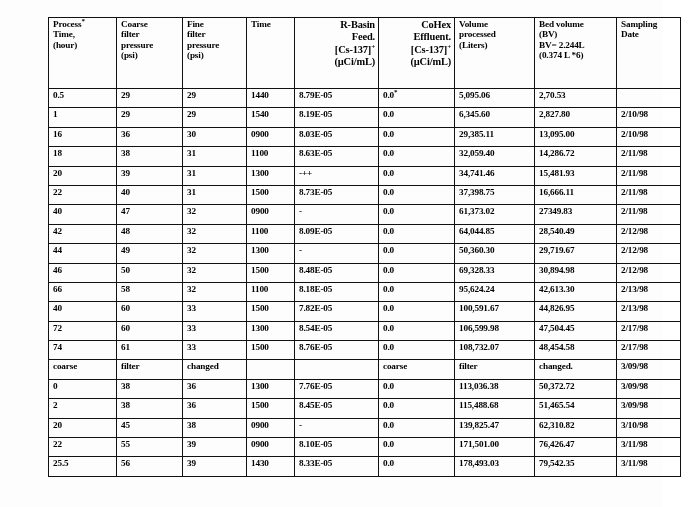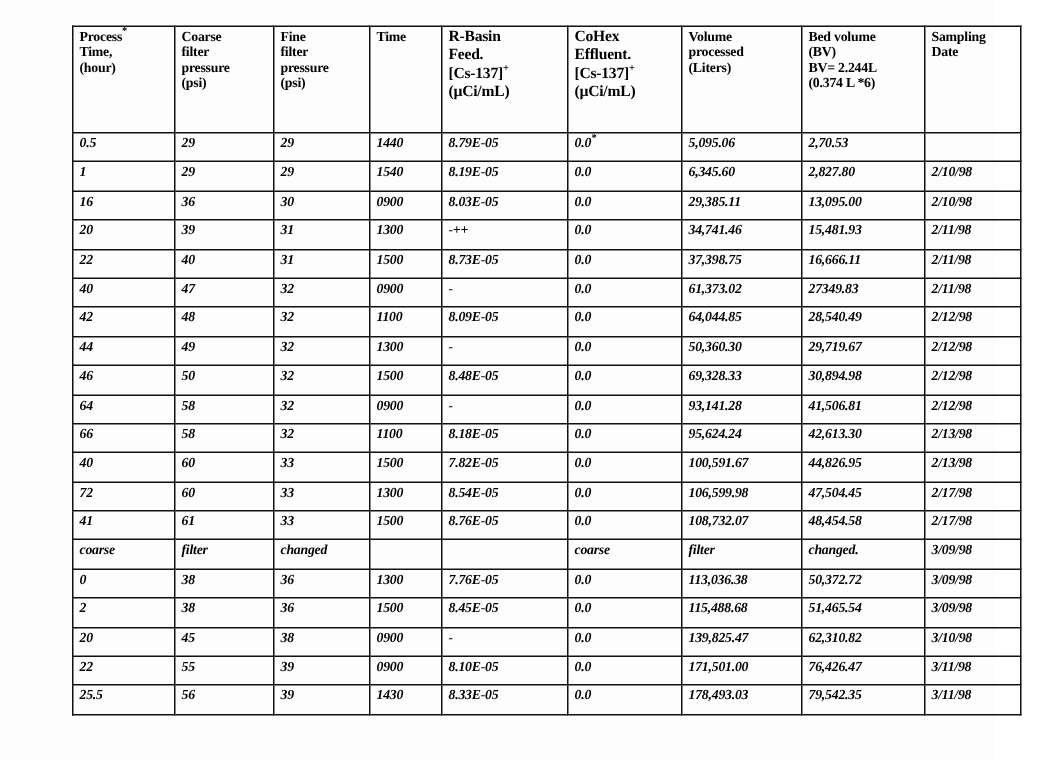--- a/index.html
+++ b/index.html
@@ -69,23 +69,24 @@
     vertical-align: top;
     padding-top: 3px;
     font-size: 9.2px;
   }
   thead td .hl { display: block; }
 
   
   thead td.big-head {
     font-size: 10.4px;
     line-height: 1.2;
-  }
-
-  tbody tr { height: 16.4px; font-style: italic; }
+    text-align: right;
+  }
+
+  tbody tr { height: 16.4px; }
   tbody td {
     height: 16.4px;
     padding-top: 1.5px;
   }
 
   
   tr.divider td { font-weight: bold; }
 
   sup {
     font-size: 7px;
@@ -189,20 +190,31 @@
             <td>36</td>
             <td>30</td>
             <td>0900</td>
             <td>8.03E-05</td>
             <td>0.0</td>
             <td>29,385.11</td>
             <td>13,095.00</td>
             <td>2/10/98</td>
           </tr>
           <tr class="">
+            <td>18</td>
+            <td>38</td>
+            <td>31</td>
+            <td>1100</td>
+            <td>8.63E-05</td>
+            <td>0.0</td>
+            <td>32,059.40</td>
+            <td>14,286.72</td>
+            <td>2/11/98</td>
+          </tr>
+          <tr class="">
             <td>20</td>
             <td>39</td>
             <td>31</td>
             <td>1300</td>
             <td>-++</td>
             <td>0.0</td>
             <td>34,741.46</td>
             <td>15,481.93</td>
             <td>2/11/98</td>
           </tr>
@@ -255,31 +267,20 @@
             <td>50</td>
             <td>32</td>
             <td>1500</td>
             <td>8.48E-05</td>
             <td>0.0</td>
             <td>69,328.33</td>
             <td>30,894.98</td>
             <td>2/12/98</td>
           </tr>
           <tr class="">
-            <td>64</td>
-            <td>58</td>
-            <td>32</td>
-            <td>0900</td>
-            <td>-</td>
-            <td>0.0</td>
-            <td>93,141.28</td>
-            <td>41,506.81</td>
-            <td>2/12/98</td>
-          </tr>
-          <tr class="">
             <td>66</td>
             <td>58</td>
             <td>32</td>
             <td>1100</td>
             <td>8.18E-05</td>
             <td>0.0</td>
             <td>95,624.24</td>
             <td>42,613.30</td>
             <td>2/13/98</td>
           </tr>
@@ -299,21 +300,21 @@
             <td>60</td>
             <td>33</td>
             <td>1300</td>
             <td>8.54E-05</td>
             <td>0.0</td>
             <td>106,599.98</td>
             <td>47,504.45</td>
             <td>2/17/98</td>
           </tr>
           <tr class="">
-            <td>41</td>
+            <td>74</td>
             <td>61</td>
             <td>33</td>
             <td>1500</td>
             <td>8.76E-05</td>
             <td>0.0</td>
             <td>108,732.07</td>
             <td>48,454.58</td>
             <td>2/17/98</td>
           </tr>
           <tr class="divider">

